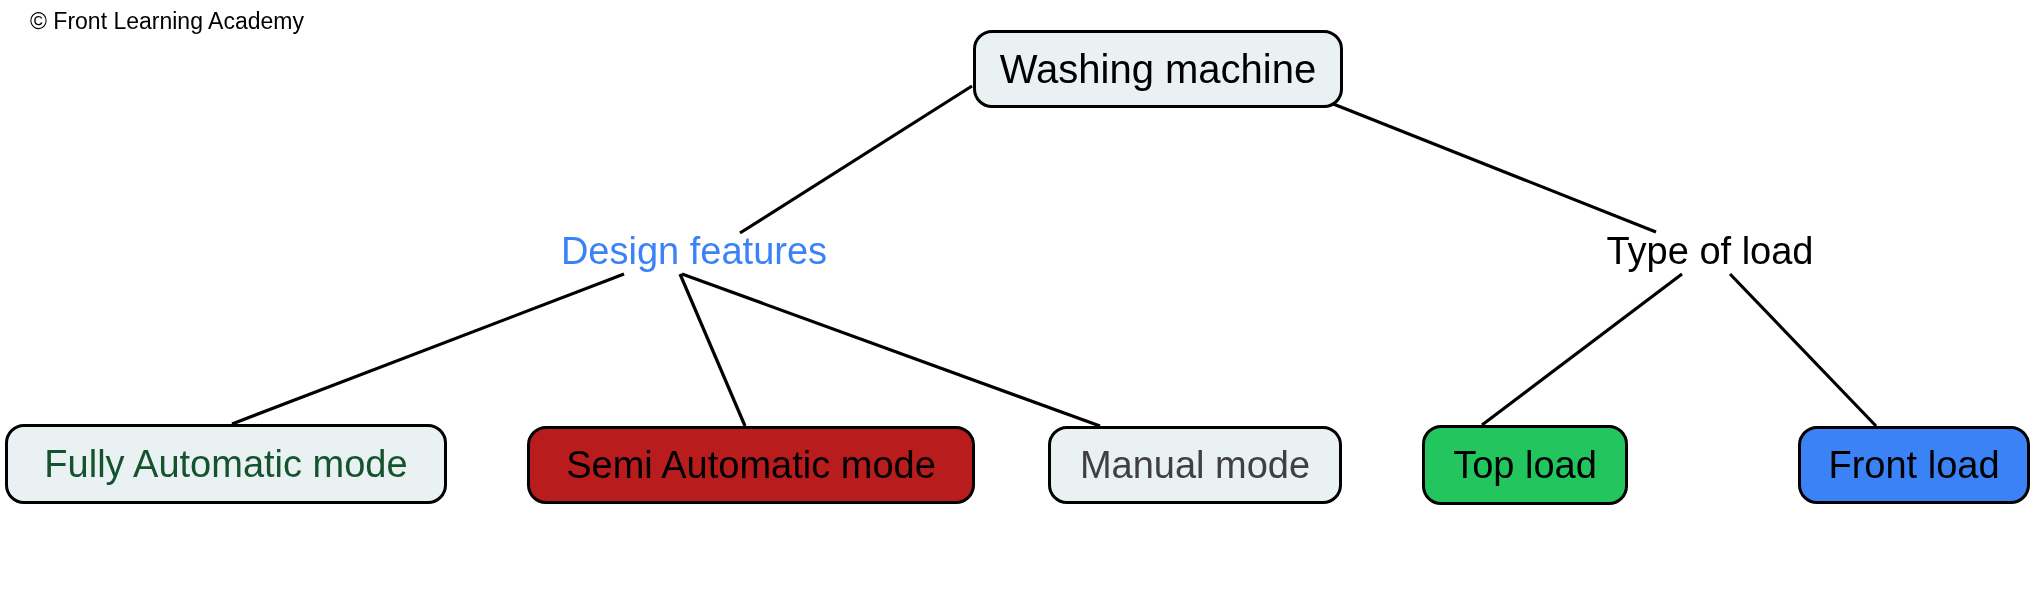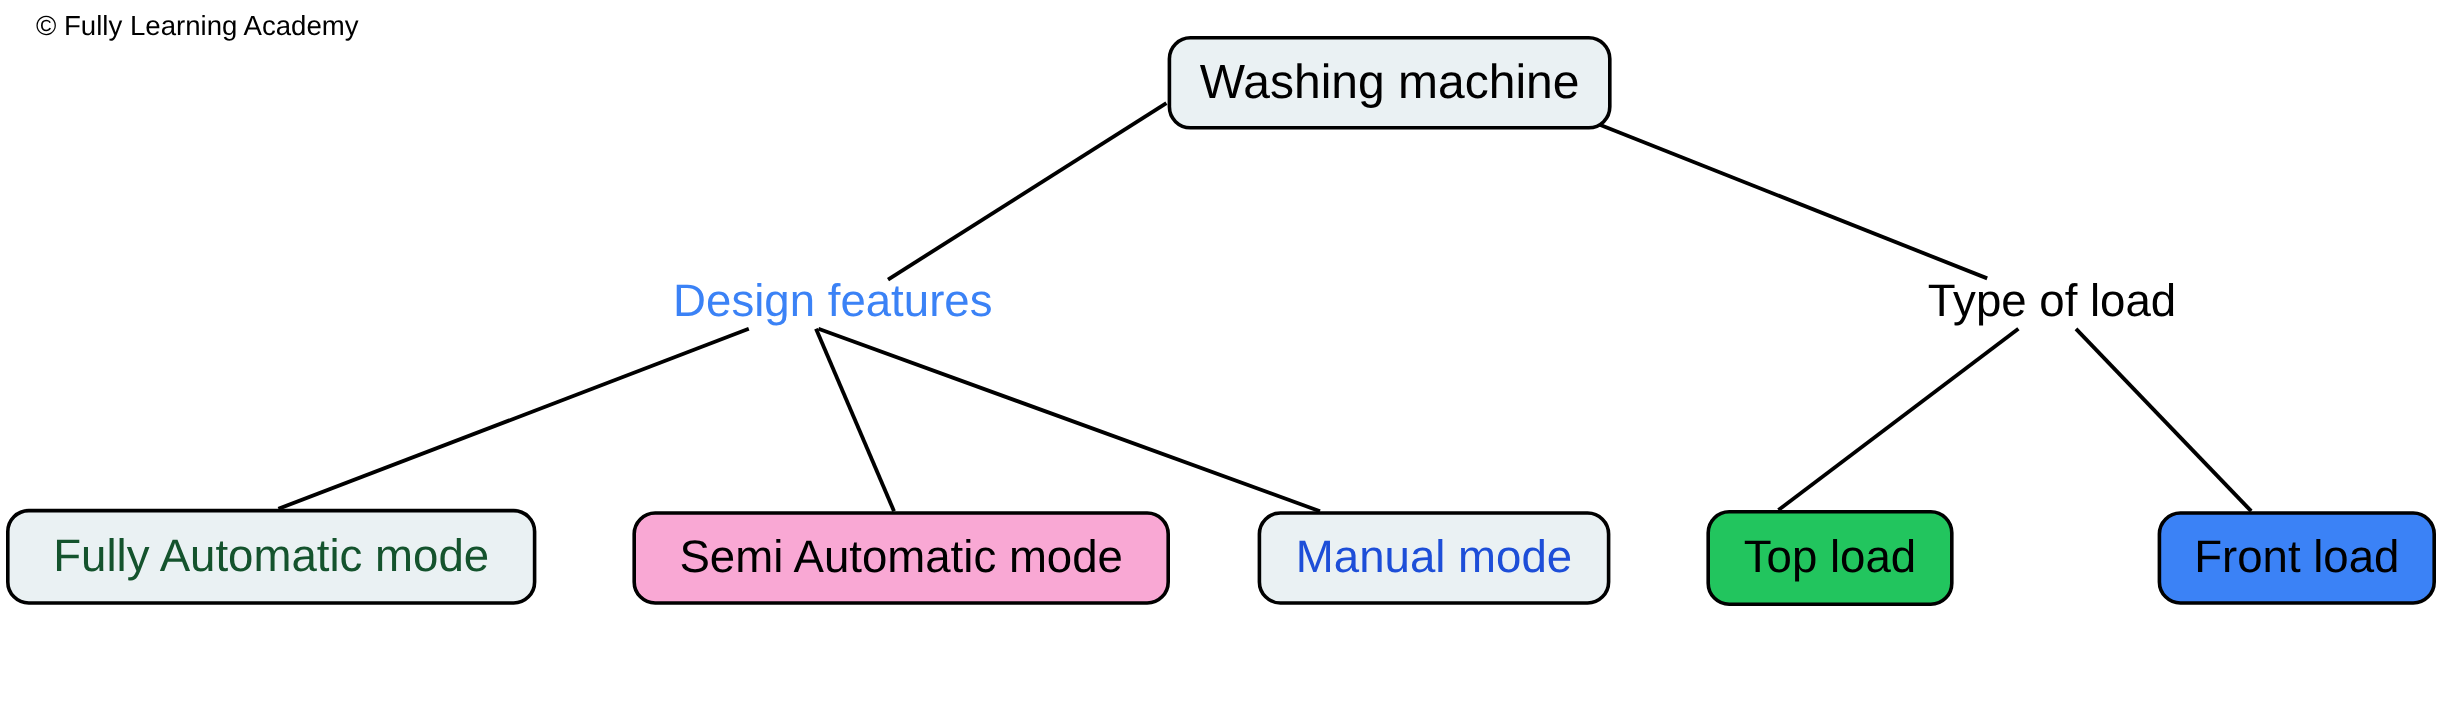--- a/index.html
+++ b/index.html
@@ -60,21 +60,21 @@
     display: flex;
     align-items: center;
     justify-content: center;
   }
 </style>
 </head>
 <body>
 
 <div id="canvas" style="width: 2034px; height: 598px; background: rgb(255, 255, 255);">
 
-  <div class="watermark">© Fully Learning Academy</div>
+  <div class="watermark">© Front Learning Academy</div>
 
   <svg id="edge-layer" viewBox="0 0 2034 598" width="2034" height="598" xmlns="http://www.w3.org/2000/svg">
       <line x1="972" y1="86" x2="740" y2="233" stroke="#000000" stroke-width="3.2" stroke-linecap="butt"></line>
       <line x1="1288" y1="86" x2="1656" y2="232" stroke="#000000" stroke-width="3.2" stroke-linecap="butt"></line>
       <line x1="624" y1="274" x2="232" y2="424" stroke="#000000" stroke-width="3.2" stroke-linecap="butt"></line>
       <line x1="680" y1="274" x2="745" y2="426" stroke="#000000" stroke-width="3.2" stroke-linecap="butt"></line>
       <line x1="682" y1="274" x2="1100" y2="426" stroke="#000000" stroke-width="3.2" stroke-linecap="butt"></line>
       <line x1="1682" y1="274" x2="1482" y2="425" stroke="#000000" stroke-width="3.2" stroke-linecap="butt"></line>
       <line x1="1730" y1="274" x2="1876" y2="426" stroke="#000000" stroke-width="3.2" stroke-linecap="butt"></line>
     </svg>
@@ -88,25 +88,25 @@
   </div>
 
   <div class="node-label" id="node-type-of-load" style="left: 1596px; top: 228px; width: 228px; height: 46px; font-size: 38px; color: rgb(0, 0, 0);">
     <span class="node-text">Type of load</span>
   </div>
 
   <div class="node-box" id="node-fully-automatic-mode" style="left: 5px; top: 424px; width: 442px; height: 80px; font-size: 38px; background: rgb(234, 241, 243); border-color: rgb(0, 0, 0); color: #14532d;">
     <span class="node-text">Fully Automatic mode</span>
   </div>
 
-  <div class="node-box" id="node-semi-automatic-mode" style="left: 527px; top: 426px; width: 448px; height: 78px; font-size: 38px; background: #f9a8d4; border-color: rgb(0, 0, 0); color: rgb(0, 0, 0);">
+  <div class="node-box" id="node-semi-automatic-mode" style="left: 527px; top: 426px; width: 448px; height: 78px; font-size: 38px; background: #b91c1c; border-color: rgb(0, 0, 0); color: rgb(0, 0, 0);">
     <span class="node-text">Semi Automatic mode</span>
   </div>
 
-  <div class="node-box" id="node-manual-mode" style="left: 1048px; top: 426px; width: 294px; height: 78px; font-size: 38px; background: rgb(234, 241, 243); border-color: rgb(0, 0, 0); color: #1d4ed8;">
+  <div class="node-box" id="node-manual-mode" style="left: 1048px; top: 426px; width: 294px; height: 78px; font-size: 38px; background: rgb(234, 241, 243); border-color: rgb(0, 0, 0); color: #404040;">
     <span class="node-text">Manual mode</span>
   </div>
 
   <div class="node-box" id="node-top-load" style="left: 1422px; top: 425px; width: 206px; height: 80px; font-size: 38px; background: #22c55e; border-color: rgb(0, 0, 0); color: rgb(0, 0, 0);">
     <span class="node-text">Top load</span>
   </div>
 
   <div class="node-box" id="node-front-load" style="left: 1798px; top: 426px; width: 232px; height: 78px; font-size: 38px; background: #3b82f6; border-color: rgb(0, 0, 0); color: rgb(0, 0, 0);">
     <span class="node-text">Front load</span>
   </div>

